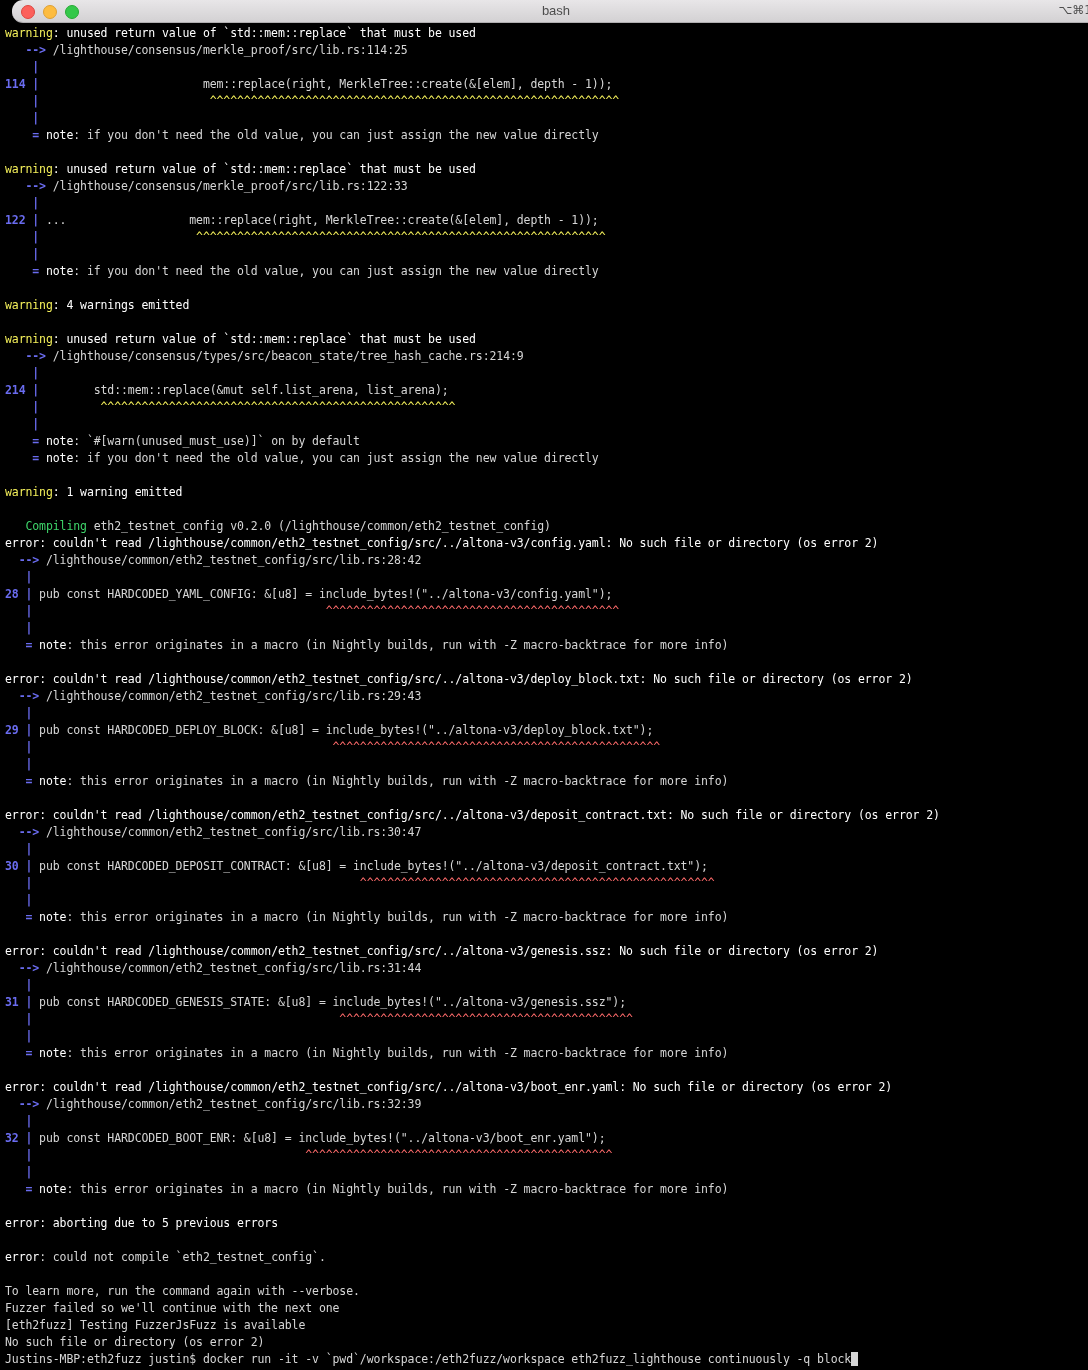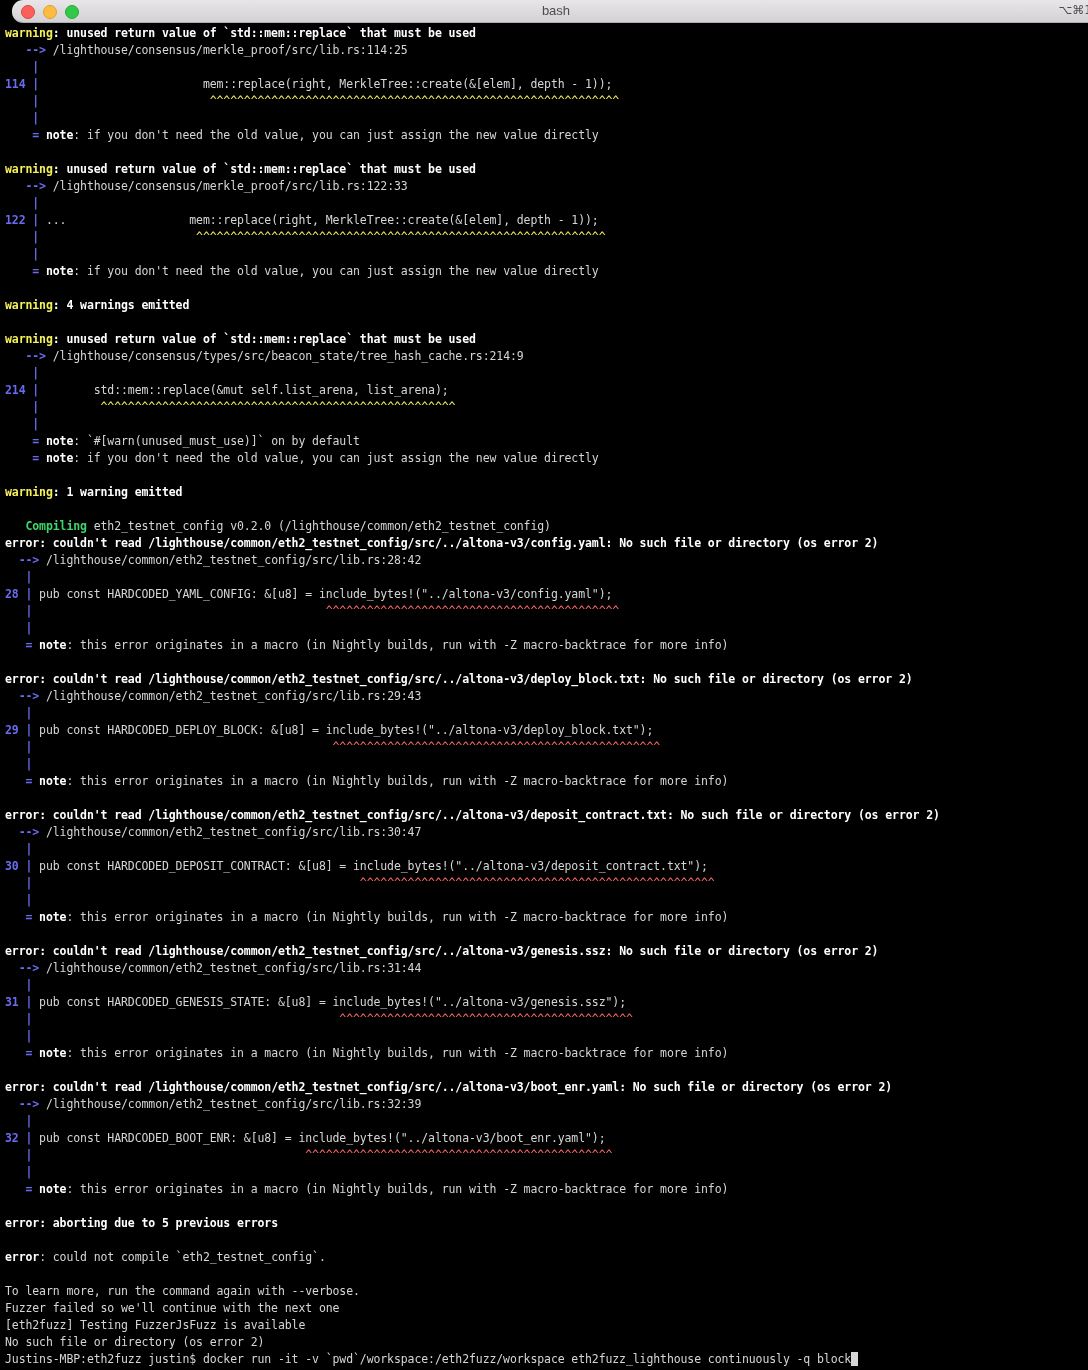--- a/index.html
+++ b/index.html
@@ -14,21 +14,21 @@
   .title { position:absolute; left:0; right:0; top:3px; text-align:center;
     font-family:"Liberation Sans", sans-serif; font-size:13px; color:#4d4d4d; }
   .shortcut { position:absolute; right:8px; top:3px; font-family:"DejaVu Sans", sans-serif;
     font-size:12px; color:#4d4d4d; }
   .term { position:absolute; left:5px; top:25px; right:0;
     font-family:"DejaVu Sans Mono", monospace; font-size:11.5px; line-height:17px;
     color:#d6d6d6; white-space:pre; letter-spacing:-0.1px; }
   .line { height:17px; }
   .w { color:#f4f05a; }
   .e { color:#ff6b6b; }
-  .b { color:#ffffff; font-weight:bold; }
+  .b { color:#ffffff; font-weight:normal; }
   .bl { color:#6a6cf0; font-weight:bold; }
   .grn { color:#3ed56a; }
   .yc { color:#f4f05a; }
   .rc { color:#ff6b6b; }
   .cursor { background:#d6d6d6; color:#000; }
 </style>
 </head>
 <body>
 
 <div class="titlebar">

